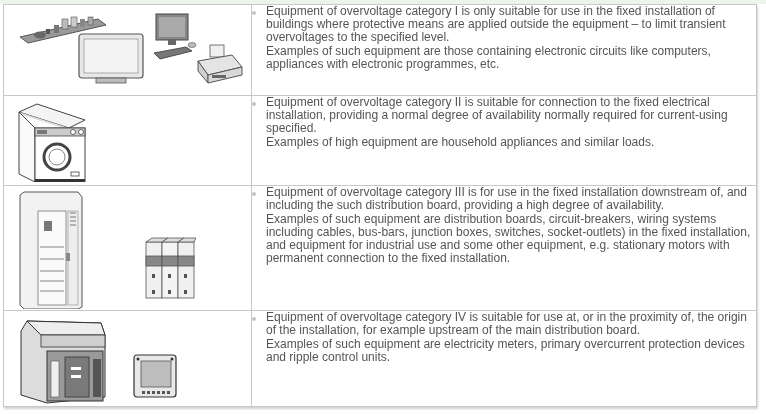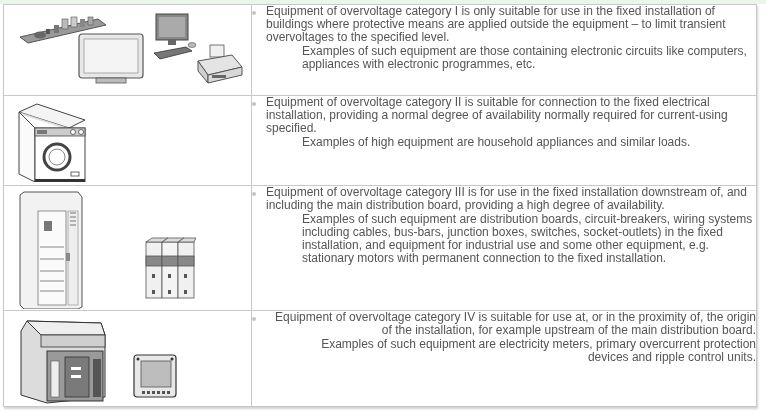--- a/index.html
+++ b/index.html
@@ -7,26 +7,26 @@
            font-family: "Liberation Sans", sans-serif; }
     .topline { position: absolute; left: 0; top: 0; width: 766px; height: 4px; background: #eaf6ea; }
     table.cat { position: absolute; left: 3px; top: 4px; width: 754px; border-collapse: collapse;
                 box-shadow: 1px 2px 2px rgba(0,0,0,0.18); }
     table.cat td { border: 1px solid #c8c8c8; vertical-align: top; padding: 0; }
     td.img { width: 247px; position: relative; }
     td.txt { padding: 6px 8px 0 8px; color: #555555; font-size: 12px; line-height: 13px; }
     .row1 td { height: 90px; }
     .row2 td { height: 89px; }
     .row3 td { height: 124px; }
-    .row4 td { height: 95px; text-align: right; }
+    .row4 td { height: 95px; }
     .bullet-wrap { position: relative; padding-left: 14px; }
     .bullet { position: absolute; left: 0; top: 6px; width: 4px; height: 4px; border-radius: 50%;
               background: #c4c4c4; }
     .para { margin: 0; }
-    .para + .para { margin-top: 1px; margin-left: 36px; }
+    .para + .para { margin-top: 1px; }
     svg { position: absolute; }
   </style>
 </head>
 <body>
 
 <div class="topline"></div>
 
 <table class="cat">
 
   <tbody>
@@ -135,21 +135,21 @@
             <rect x="24" y="38" width="3" height="4" fill="#555"></rect>
             <rect x="40" y="38" width="3" height="4" fill="#555"></rect>
         <rect x="8" y="54" width="3" height="4" fill="#555"></rect>
             <rect x="24" y="54" width="3" height="4" fill="#555"></rect>
             <rect x="40" y="54" width="3" height="4" fill="#555"></rect>
       </svg>
     </td>
     <td class="txt">
       <div class="bullet-wrap">
         <span class="bullet"></span>
-        <p class="para">Equipment of overvoltage category III is for use in the fixed installation downstream of, and including the main distribution board, providing a high degree of availability.</p>
+        <p class="para">Equipment of overvoltage category III is for use in the fixed installation downstream of, and including the such distribution board, providing a high degree of availability.</p>
         <p class="para">Examples of such equipment are distribution boards, circuit-breakers, wiring systems including cables, bus-bars, junction boxes, switches, socket-outlets) in the fixed installation, and equipment for industrial use and some other equipment, e.g. stationary motors with permanent connection to the fixed installation.</p>
       </div>
     </td>
   </tr>
 
   <tr class="row4">
     <td class="img">
       <svg style="left:13px;top:6px" width="92" height="88" viewBox="0 0 92 88">
         <polygon points="10,4 84,6 88,18 88,80 30,86 4,78 4,14" fill="#dcdcdc" stroke="#333" stroke-width="1"></polygon>
         <polygon points="10,4 84,6 88,18 24,18" fill="#eeeeee" stroke="#333" stroke-width="1"></polygon>

